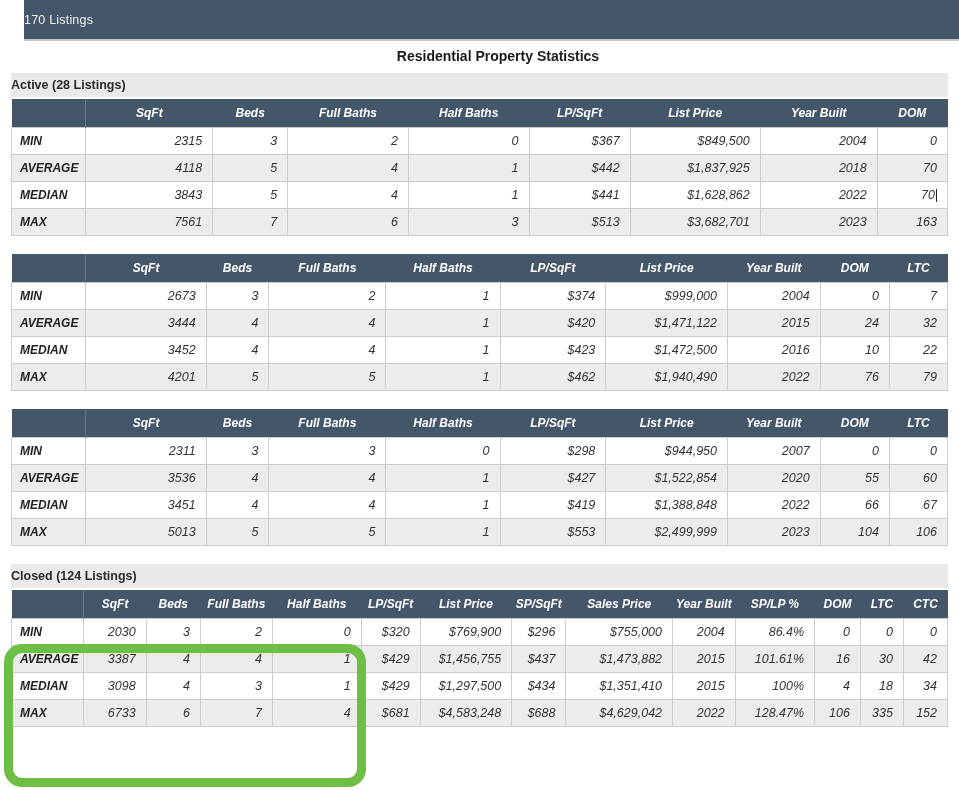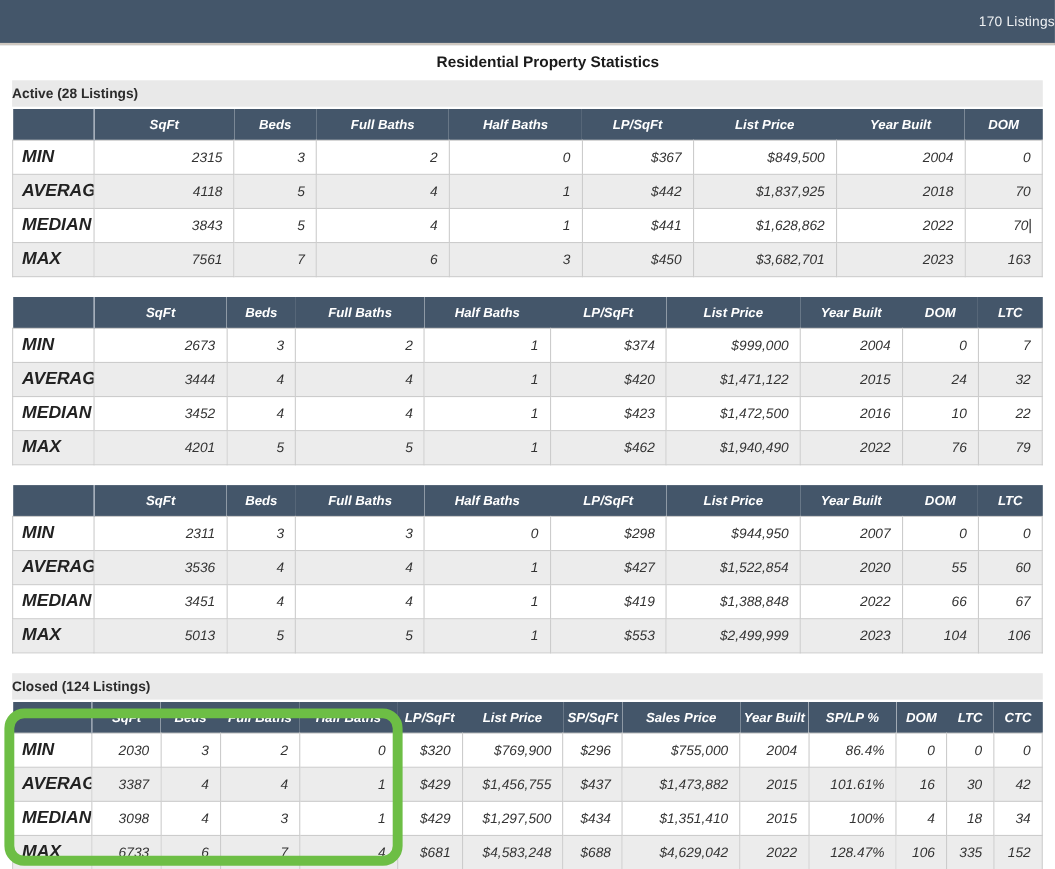--- a/index.html
+++ b/index.html
@@ -13,21 +13,21 @@
   html,body{margin:0;padding:0;}
   body{
     width:959px;height:790px;position:relative;overflow:hidden;
     background:#ffffff;
     font-family:"Liberation Sans","DejaVu Sans",sans-serif;
     -webkit-font-smoothing:antialiased;
   }
   .topbar{
     height:41px;background:var(--slate);
     border-bottom:2px solid #cfc8c0;
-    display:flex;align-items:center;justify-content:flex-end;
+    display:flex;align-items:center;justify-content:flex-start;margin-left:24px;
   }
   .topbar-title{
     color:#eef0f2;font-size:12.5px;font-weight:500;letter-spacing:.2px;
   }
   .page-title{
     margin:7px 0 9px;text-align:center;
     font-size:14px;font-weight:bold;color:#1a1a1a;padding-left:37px;
   }
   main{padding:0 11px;}
   .stats-section{margin-bottom:18px;}
@@ -48,21 +48,21 @@
     border-right:1px solid #6b7a8d;
   }
   table.stats-table tbody td{
     border:1px solid var(--border);
     font-size:12.5px;color:#333333;
     padding:6px 10px;text-align:right;
     white-space:nowrap;overflow:hidden;
   }
   table.stats-table tbody td.label{
     text-align:left;font-weight:bold;color:#222222;
-    font-size:16px;padding:6px 8px;
+    font-size:12px;padding:6px 8px;
   }
   table.stats-table tbody tr.alt{background:var(--alt);}
   .caret{
     display:inline-block;width:1px;height:13px;background:#222;
     vertical-align:middle;margin-left:1px;
   }
   .highlight-rect{
     position:absolute;left:4px;top:644px;width:362px;height:143px;
     border:9px solid var(--green);border-radius:18px;
     pointer-events:none;z-index:5;
@@ -139,21 +139,21 @@
               <td class="value"><span>$1,628,862</span></td>
               <td class="value"><span>2022</span></td>
               <td class="value"><span>70</span><span class="caret"></span></td>
             </tr>
             <tr class="alt">
               <td class="label">MAX</td>
               <td class="value"><span>7561</span></td>
               <td class="value"><span>7</span></td>
               <td class="value"><span>6</span></td>
               <td class="value"><span>3</span></td>
-              <td class="value"><span>$450</span></td>
+              <td class="value"><span>$513</span></td>
               <td class="value"><span>$3,682,701</span></td>
               <td class="value"><span>2023</span></td>
               <td class="value"><span>163</span></td>
             </tr>
           </tbody>
         </table>
       </section>
       <section class="stats-section">
         <table class="stats-table">
           <colgroup>

